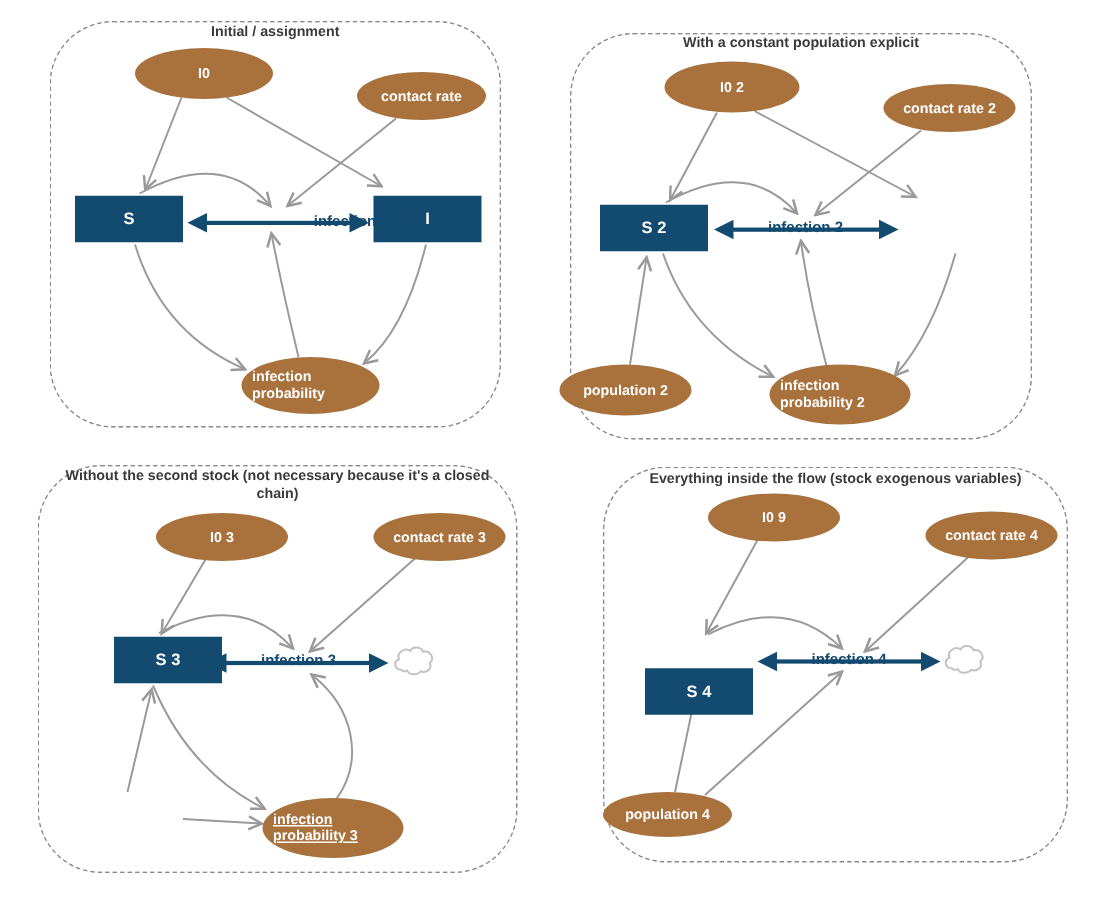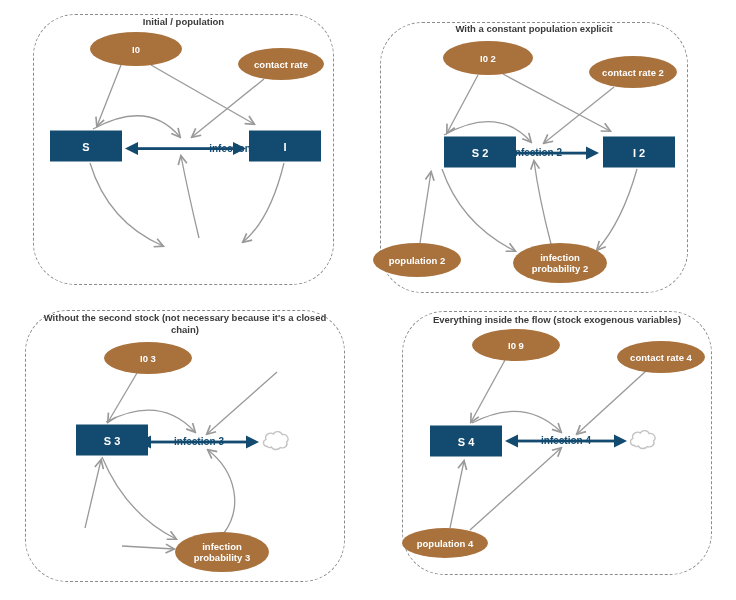--- a/index.html
+++ b/index.html
@@ -22,39 +22,39 @@
   .links{position:absolute;left:0;top:0;z-index:1;}
   .stock{
     position:absolute;z-index:2;background:var(--stock);color:var(--label);
     display:flex;align-items:center;justify-content:center;
     font-size:11px;font-weight:bold;transform:translate(-50%,-50%);
     width:72px;height:31px;box-sizing:border-box;
   }
   .variable{
     position:absolute;z-index:2;background:var(--variable);color:var(--label);
     border-radius:50%;display:flex;align-items:center;justify-content:center;
-    font-size:9.5px;font-weight:bold;text-align:center;line-height:11px;
+    font-size:9.5px;font-weight:bold;line-height:11px;
     transform:translate(-50%,-50%);padding:0 7px;box-sizing:border-box;
   }
   .flow-label{
     position:absolute;z-index:2;color:var(--flow);font-size:10px;font-weight:bold;
     transform:translate(-50%,-50%);white-space:nowrap;
   }
 </style>
 </head>
 <body>
 
 <div class="canvas">
 
   <div class="panel" style="left:33px;top:14px;width:301px;height:271px;"></div>
   <div class="panel" style="left:380px;top:22px;width:308px;height:271px;"></div>
   <div class="panel" style="left:25px;top:310px;width:320px;height:272px;"></div>
   <div class="panel" style="left:402px;top:311px;width:310px;height:264px;"></div>
 
-  <div class="panel-title" style="left:33px;top:16px;width:301px;">Initial / population</div>
+  <div class="panel-title" style="left:33px;top:16px;width:301px;">Initial / assignment</div>
   <div class="panel-title" style="left:380px;top:23px;width:308px;">With a constant population explicit</div>
   <div class="panel-title" style="left:29px;top:312px;width:312px;">Without the second stock (not necessary because it's a closed chain)</div>
   <div class="panel-title" style="left:402px;top:314px;width:310px;">Everything inside the flow (stock exogenous variables)</div>
 
   <svg class="links" width="736" height="600" viewBox="0 0 736 600">
     <defs>
       <marker id="ah" viewBox="0 0 12 12" refX="10" refY="6" markerWidth="9" markerHeight="9" orient="auto">
         <path d="M1.5,1.5 L10.5,6 L1.5,10.5" fill="none" stroke="#999999" stroke-width="1.7"></path>
       </marker>
     </defs>
@@ -109,36 +109,37 @@
       <polygon points="505,441 518,434.5 518,447.5"></polygon>
       <polygon points="627,441 614,434.5 614,447.5"></polygon>
     </g>
 
     <path transform="translate(276,442)" d="M -8.5,4.5 C -13,4.5 -14,-1 -10,-2.5 C -12,-7 -6,-10.5 -2.5,-8 C -1,-11.5 5,-11 6,-7.5 C 11,-8.5 14,-3 10.5,0 C 12.5,4 8,7 4.5,5.5 C 2,8.5 -3.5,8 -4.5,5 C -6,6 -8,5.5 -8.5,4.5 Z" fill="#ffffff" stroke="#c2c2c2" stroke-width="1.3"></path>
     <path transform="translate(643,441)" d="M -8.5,4.5 C -13,4.5 -14,-1 -10,-2.5 C -12,-7 -6,-10.5 -2.5,-8 C -1,-11.5 5,-11 6,-7.5 C 11,-8.5 14,-3 10.5,0 C 12.5,4 8,7 4.5,5.5 C 2,8.5 -3.5,8 -4.5,5 C -6,6 -8,5.5 -8.5,4.5 Z" fill="#ffffff" stroke="#c2c2c2" stroke-width="1.3"></path>
   </svg>
 
   <div class="variable" style="left:136px;top:49px;width:92px;height:34px;">I0</div>
   <div class="variable" style="left:281px;top:64px;width:86px;height:32px;">contact rate</div>
+  <div class="variable" style="left:207px;top:257px;width:92px;height:38px;">infection probability</div>
   <div class="stock" style="left:86px;top:146px;">S</div>
   <div class="stock" style="left:285px;top:146px;">I</div>
   <div class="flow-label" style="left:182px;top:148px;margin-left:48px;">infection</div>
 
   <div class="variable" style="left:488px;top:58px;width:90px;height:34px;">I0 2</div>
   <div class="variable" style="left:633px;top:72px;width:88px;height:32px;">contact rate 2</div>
   <div class="variable" style="left:417px;top:260px;width:88px;height:34px;">population 2</div>
   <div class="variable" style="left:560px;top:263px;width:94px;height:40px;">infection probability 2</div>
-  <div class="stock" style="left:436px;top:152px;margin-left:44px;">S 2</div>
-  <div class="stock" style="left:639px;top:152px;">I 2</div>
+  <div class="stock" style="left:436px;top:152px;">S 2</div>
   <div class="flow-label" style="left:537px;top:152px;">infection 2</div>
 
   <div class="variable" style="left:148px;top:358px;width:88px;height:32px;">I0 3</div>
-  <div class="variable" style="left:222px;top:552px;width:94px;height:40px;">infection probability 3</div>
+  <div class="variable" style="left:293px;top:358px;width:88px;height:32px;">contact rate 3</div>
+  <div class="variable" style="left:222px;top:552px;width:94px;height:40px;text-decoration:underline;">infection probability 3</div>
   <div class="stock" style="left:112px;top:440px;">S 3</div>
   <div class="flow-label" style="left:199px;top:441px;">infection 3</div>
 
   <div class="variable" style="left:516px;top:345px;width:88px;height:32px;">I0 9</div>
   <div class="variable" style="left:661px;top:357px;width:88px;height:32px;">contact rate 4</div>
   <div class="variable" style="left:445px;top:543px;width:86px;height:30px;">population 4</div>
-  <div class="stock" style="left:466px;top:441px;">S 4</div>
+  <div class="stock" style="left:466px;top:461px;">S 4</div>
   <div class="flow-label" style="left:566px;top:440px;">infection 4</div>
 
 </div>
 
 </body></html>

